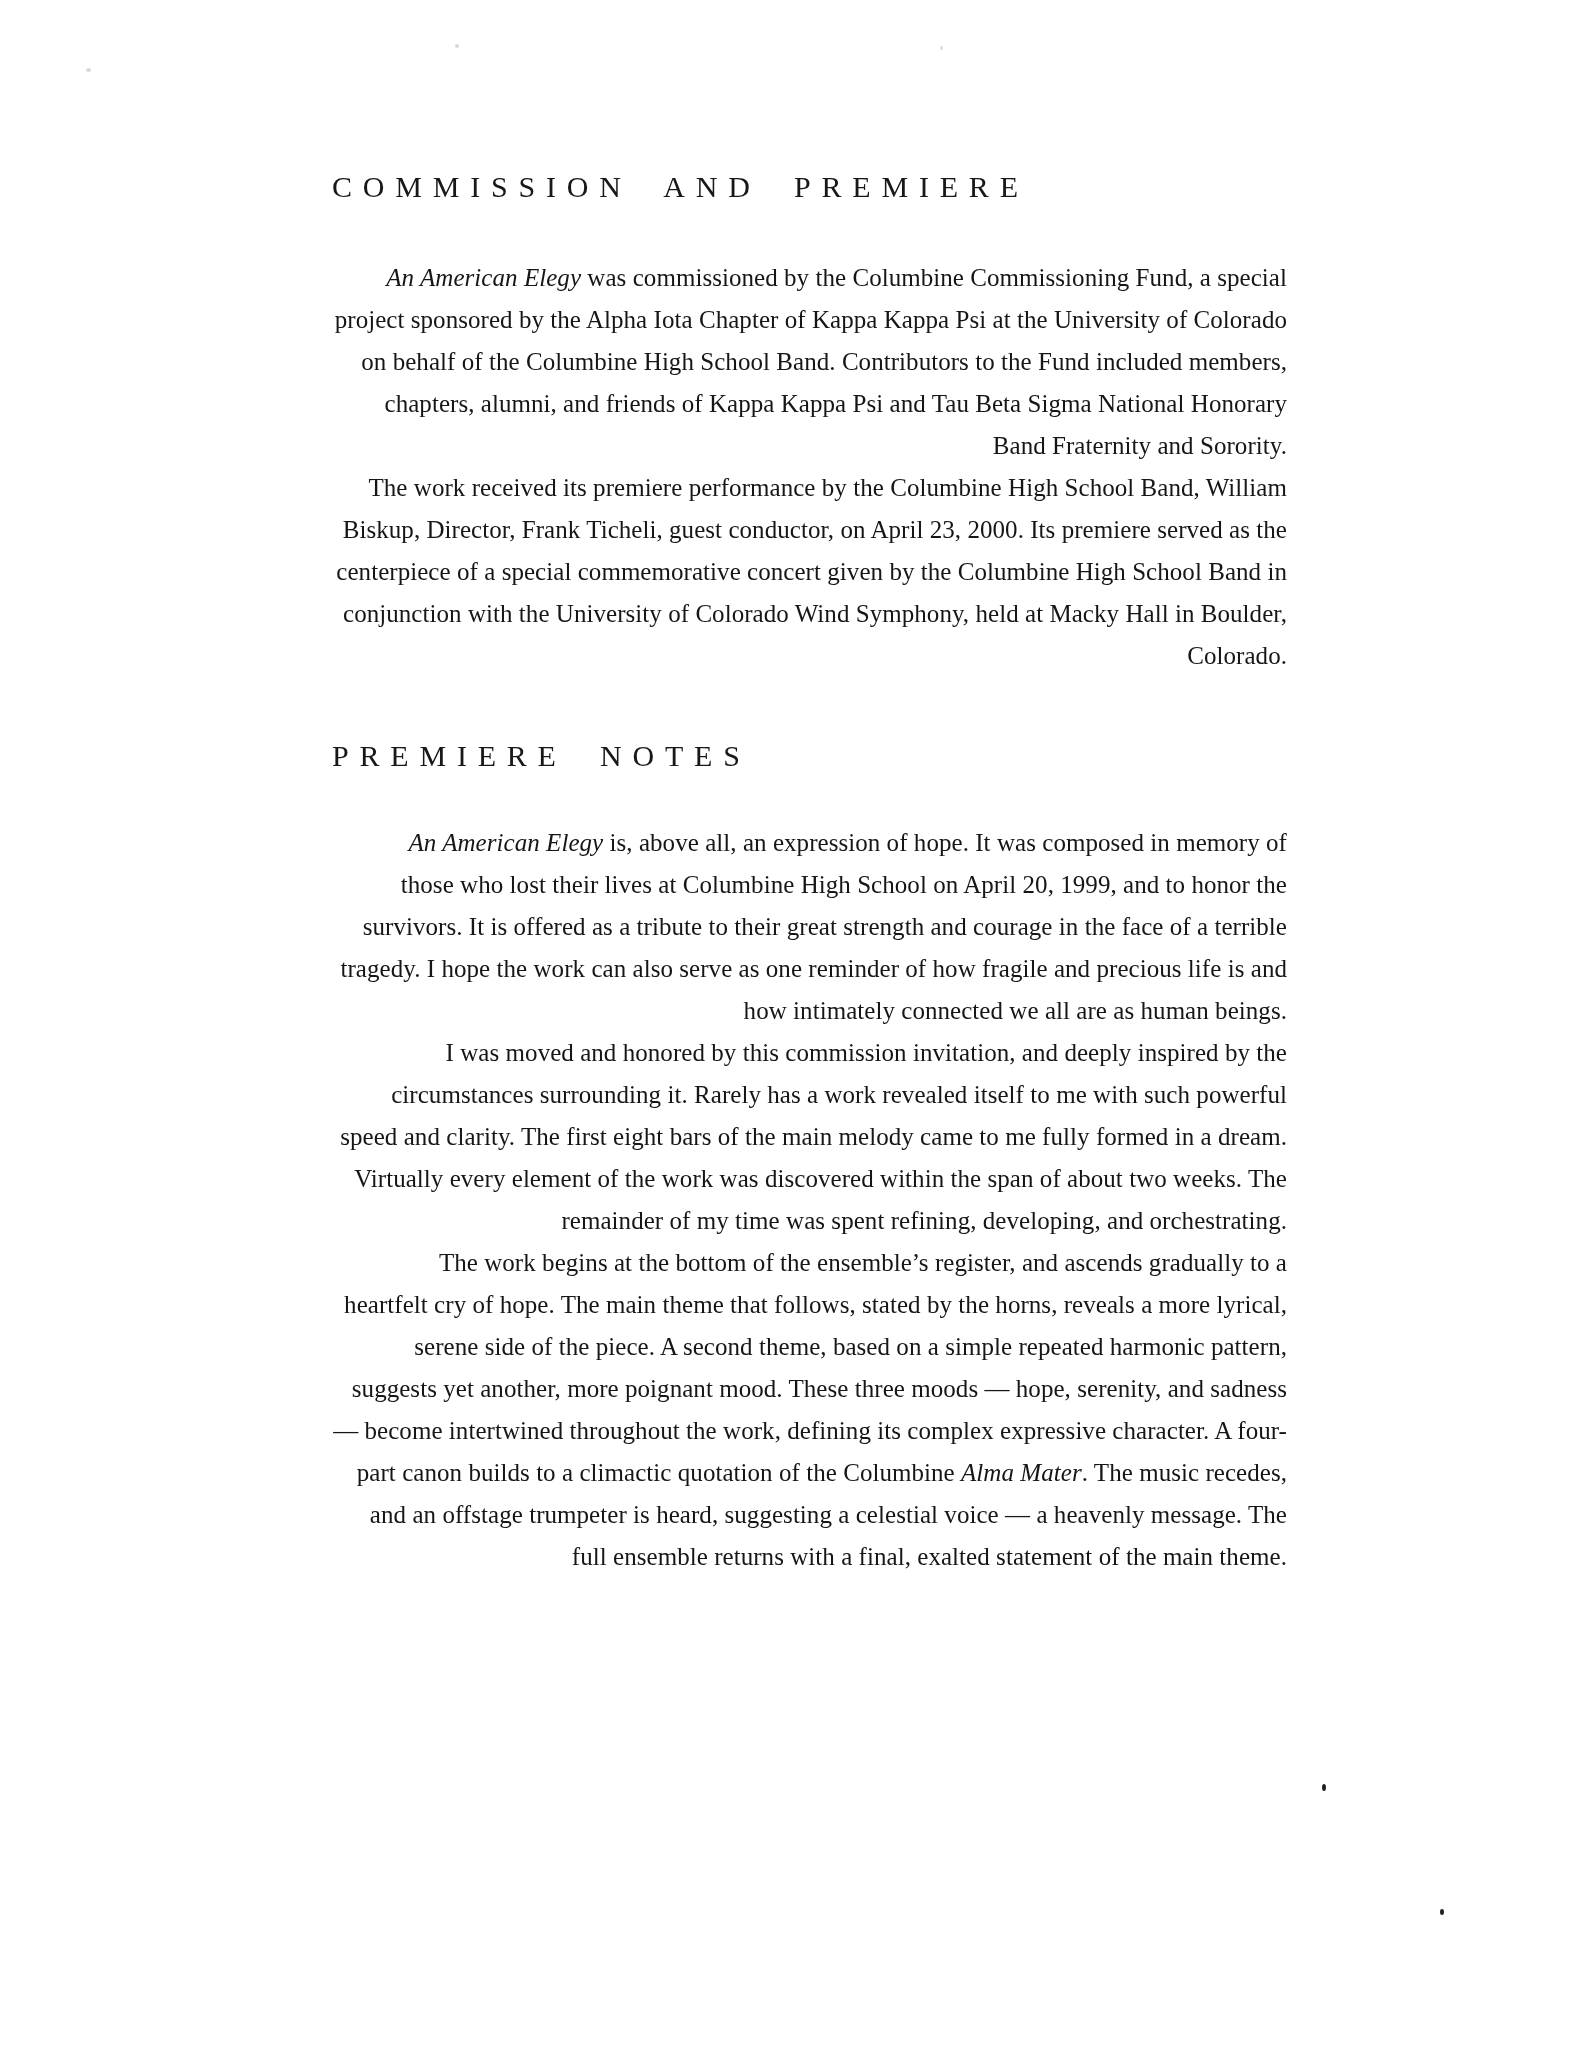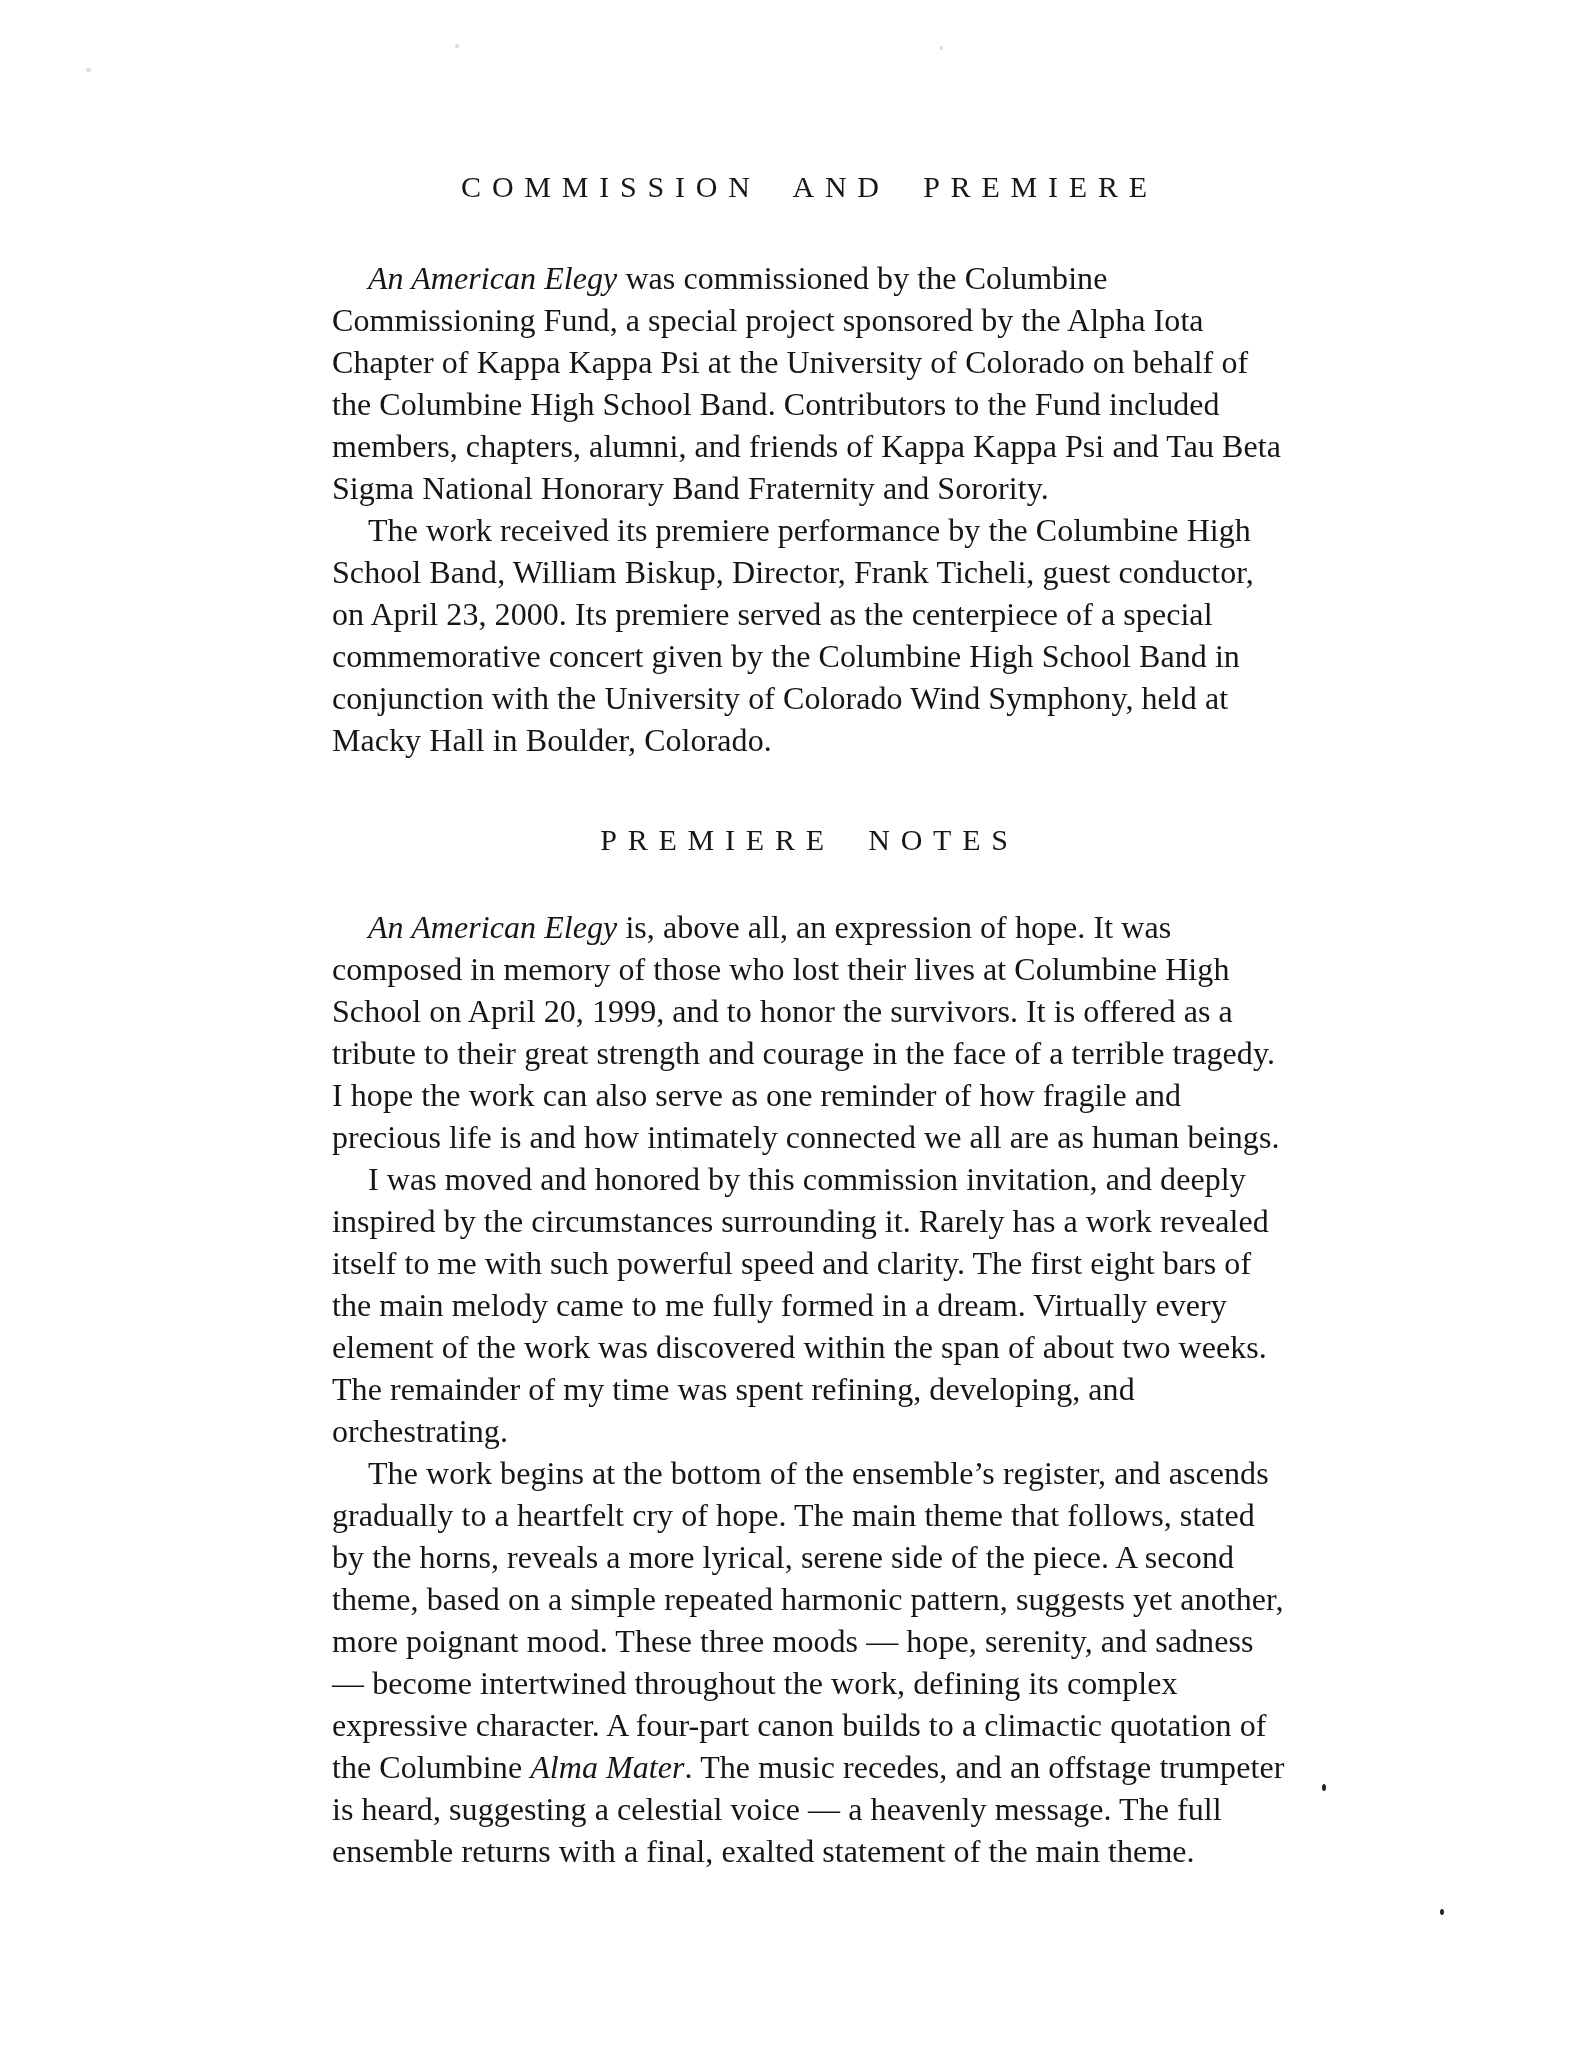--- a/index.html
+++ b/index.html
@@ -17,38 +17,37 @@
     color:var(--ink);
   }
   .text-block{
     position:absolute;
     left:332px;
     top:166px;
     width:955px;
   }
   .heading{
     margin:0 0 49px 0;
-    text-align:center;
     font-weight:normal;
     font-size:30px;
     line-height:42px;
     letter-spacing:0.36em;
     word-spacing:0.5em;
     color:#181818;
   }
   .heading .hline{display:block;}
   .heading2{
     margin:58px 0 45px 0;
   }
   .body-para{
     margin:0;
-    font-size:32px;
+    font-size:25px;
     line-height:42px;
     text-indent:36px;
-    text-align:left;
+    text-align:right;
     letter-spacing:0.002em;
     color:#161616;
   }
   .body-para em{font-style:italic;}
   .speck{
     position:absolute;
     border-radius:50%;
   }
   .speck-dark{background:#222222;}
   .speck-faint{background:#d9d9d9;}

